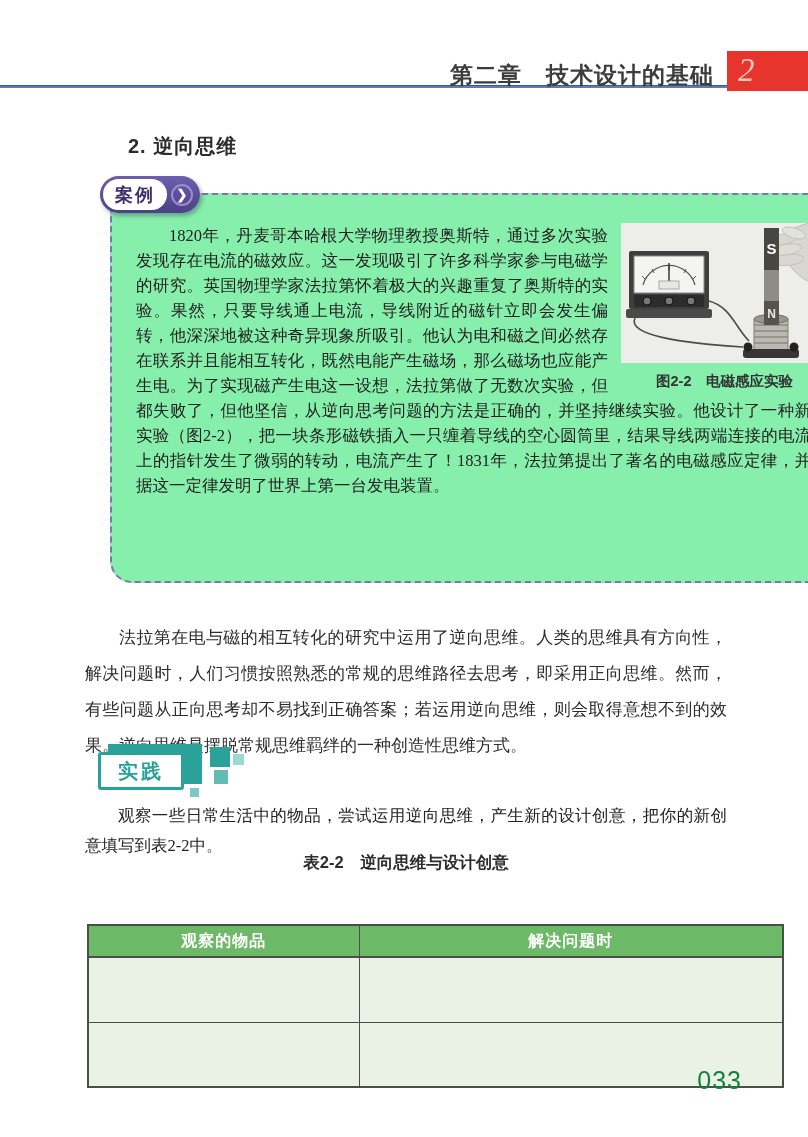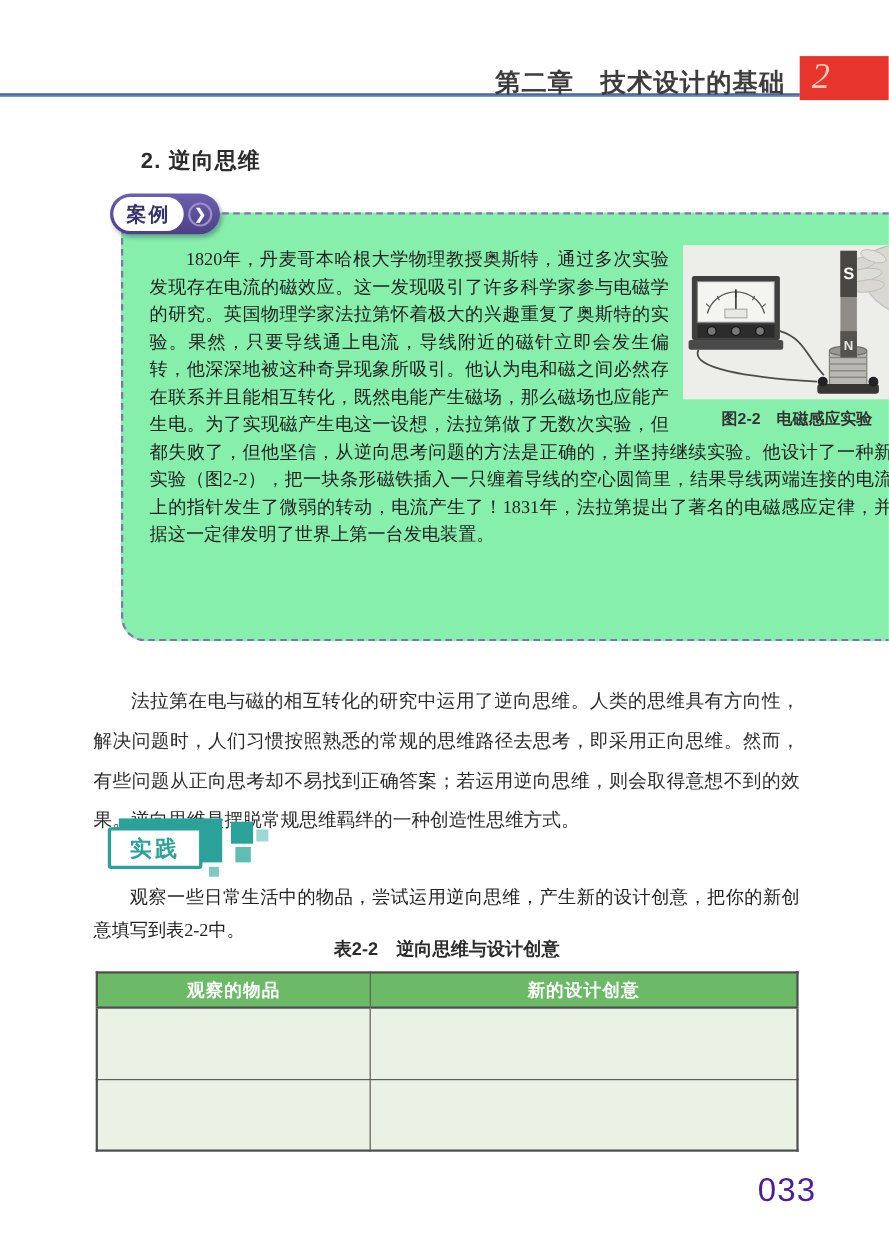--- a/index.html
+++ b/index.html
@@ -60,29 +60,29 @@
   .sq2 { left:135px; top:10px; width:11px; height:11px; background:#9ed8d2; }
   .sq3 { left:116px; top:26px; width:14px; height:14px; background:#5fbdb4; }
   .sq4 { left:92px;  top:44px; width:9px;  height:9px;  background:#7ec9c1; }
 
   
   .practice-para { position:absolute; left:85px; top:801px; width:642px;
     font-family:"Liberation Serif", serif; font-size:16.5px; line-height:30px;
     text-align:justify; text-indent:2em; color:#222222; }
   .table-title { position:absolute; left:85px; top:852px; width:642px; text-align:center;
     font-size:16.5px; font-weight:bold; color:#2c2c2c; }
-  .idea-table { position:absolute; left:87px; top:883px; width:639px;
+  .idea-table { position:absolute; left:87px; top:924px; width:697px;
     border-collapse:collapse; border:2.5px solid #4a4f4a; }
   .idea-table th { background:#6cb968; color:#ffffff; font-size:16px; font-weight:bold;
     height:32px; border:1.5px solid #4a4f4a; border-bottom:2px solid #4a4f4a; letter-spacing:1px; }
   .idea-table td { background:#eaf2e6; height:65px; border:1.5px solid #4a4f4a; }
   .col-item { width:39%; }
 
   
-  .page-num { position:absolute; right:66px; top:1066px; font-size:30px; color:#4c1d95;
+  .page-num { position:absolute; right:66px; top:1066px; font-size:25px; color:#15803d;
     letter-spacing:1px; }
 </style>
 </head>
 <body>
 
 <div class="header-rule"></div>
 <div class="header-title">第二章　技术设计的基础</div>
 <div class="chapter-num-box">
   <span class="chapter-num">2</span>
 </div>
@@ -152,21 +152,21 @@
   <div class="sq sq4"></div>
 </div>
 
 <div class="practice-para">观察一些日常生活中的物品，尝试运用逆向思维，产生新的设计创意，把你的新创意填写到表2-2中。</div>
 
 <div class="table-title">表2-2　逆向思维与设计创意</div>
 <table class="idea-table">
   <thead>
     <tr>
       <th class="col-item">观察的物品</th>
-      <th>新的设计创意</th>
+      <th>解决问题时</th>
     </tr>
   </thead>
   <tbody>
     <tr>
       <td></td>
       <td></td>
     </tr>
     <tr>
       <td></td>
       <td></td>

